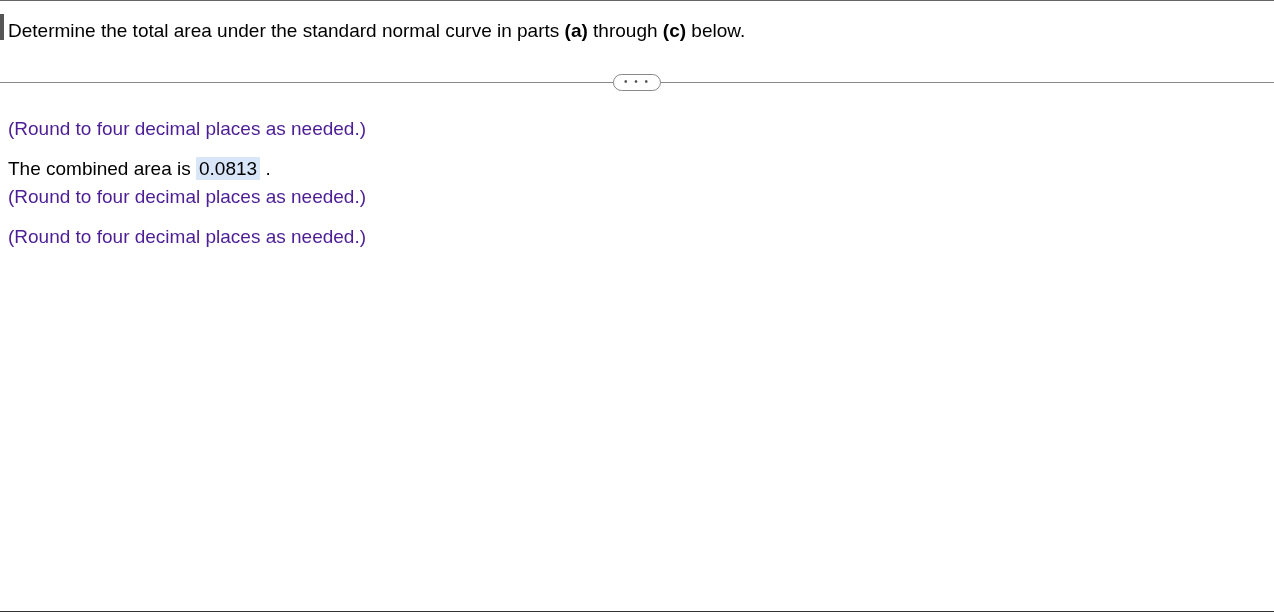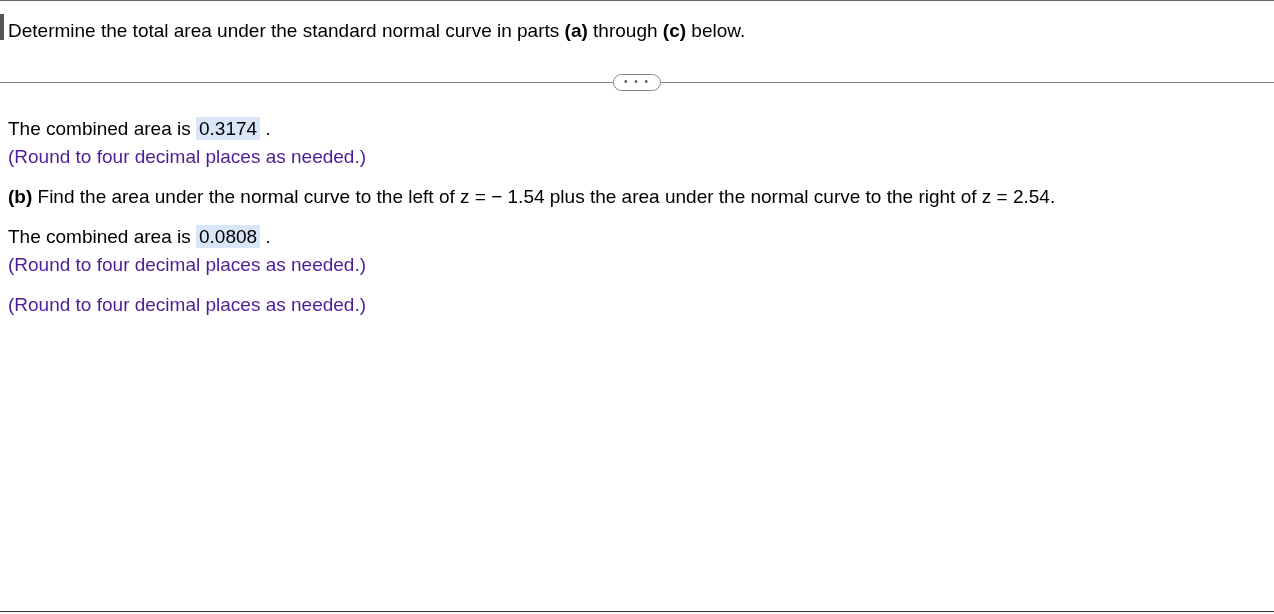--- a/index.html
+++ b/index.html
@@ -117,32 +117,26 @@
 <div class="divider-wrap">
   <div class="divider-line"></div>
   <div class="divider-pill">
     <span>• • •</span>
   </div>
 </div>
 
 <div class="content">
 
   <div class="part">
-    <div class="answer-line">
-      <span>The combined area is </span><span class="answer-value">0.3174</span><span> .</span>
-    </div>
     <div class="hint-line">(Round to four decimal places as needed.)</div>
   </div>
 
   <div class="part">
-    <div class="question-line">
-      <span class="bold">(b)</span><span> Find the area under the normal curve to the left of z = − 1.54 plus the area under the normal curve to the right of z = 2.54.</span>
-    </div>
     <div class="answer-line">
-      <span>The combined area is </span><span class="answer-value">0.0808</span><span> .</span>
+      <span>The combined area is </span><span class="answer-value">0.0813</span><span> .</span>
     </div>
     <div class="hint-line">(Round to four decimal places as needed.)</div>
   </div>
 
   <div class="part">
     <div class="hint-line">(Round to four decimal places as needed.)</div>
   </div>
 
 </div>
 

